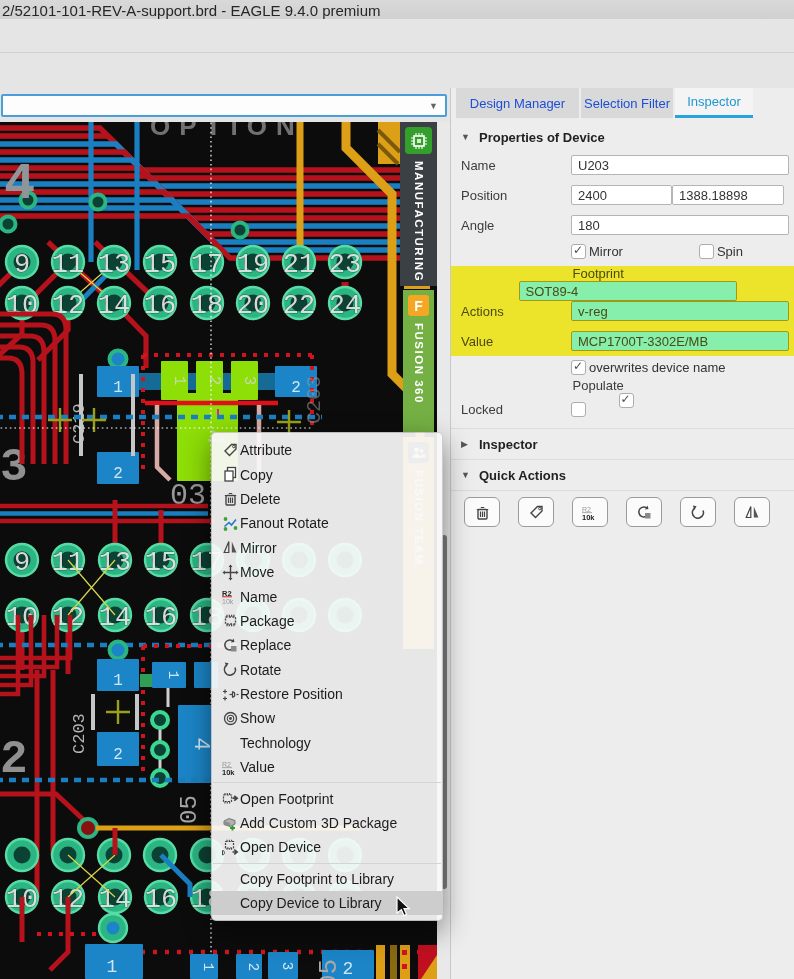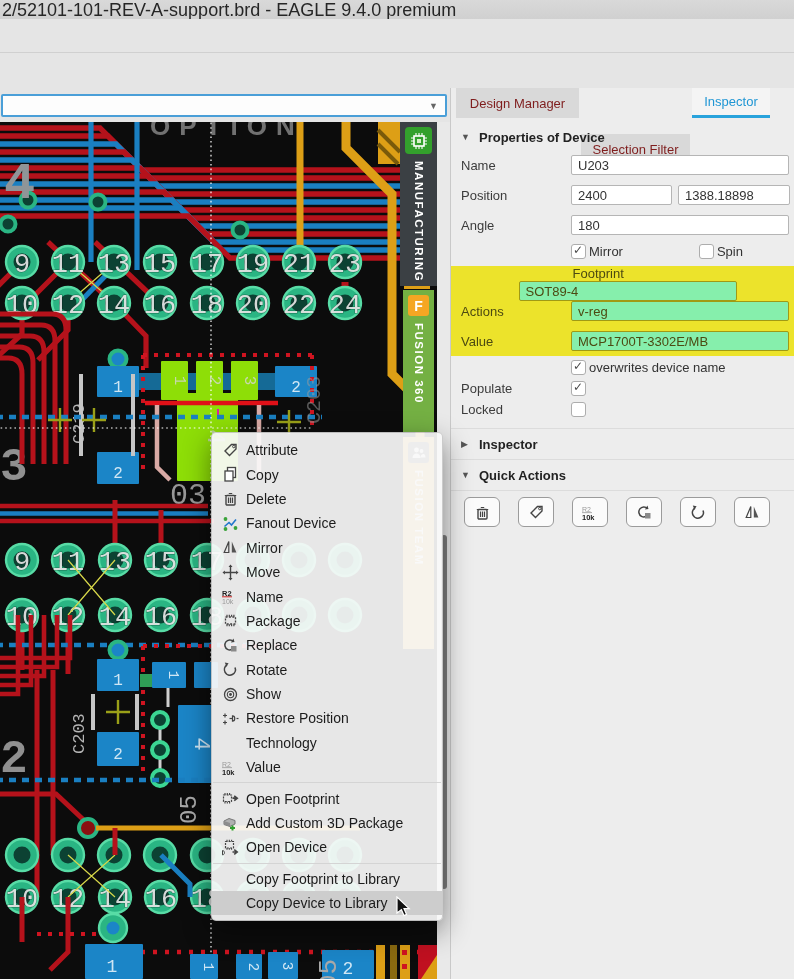--- a/index.html
+++ b/index.html
@@ -2,21 +2,21 @@
 <html><head>
 <meta charset="utf-8">
 <style>
   html,body{margin:0;padding:0;}
   body{width:794px;height:979px;position:relative;overflow:hidden;
        font-family:"Liberation Sans","DejaVu Sans",sans-serif;background:#e5e5e5;}
   .abs{position:absolute;}
 
   
   #titlebar{left:0;top:0;width:794px;height:22px;background:linear-gradient(#d9d9d9,#cfcfcf);
-            border-bottom:1px solid #a6a6a6;font-size:18px;color:#262626;
+            border-bottom:1px solid #a6a6a6;font-size:15px;color:#262626;
             display:flex;align-items:center;padding-left:2px;box-sizing:border-box;}
   #band{left:0;top:19px;width:794px;height:69px;background:#e5e5e5;}
   #band-line{left:0;top:52px;width:794px;height:1px;background:#d0d0d0;}
 
   #combobox{left:1px;top:94px;width:446px;height:23px;background:#fdfdfd;
             border:2px solid #4a9fd8;border-radius:2px;box-sizing:border-box;
             display:flex;align-items:center;justify-content:flex-end;padding-right:7px;}
   #combobox .arrow{font-size:9px;color:#666;}
 
   
@@ -29,21 +29,21 @@
   .ribbon .rtx{writing-mode:vertical-rl;text-orientation:mixed;color:#fff;font-weight:bold;
                font-size:11.5px;letter-spacing:1.5px;margin-top:7px;white-space:nowrap;}
   #ribbon-manufacturing{left:400px;top:0;width:37px;height:164px;background:#3b4044;}
   #ribbon-fusion360{left:403px;top:168px;width:31px;height:142px;background:#74b043;}
   #ribbon-fusionteam{left:403px;top:315px;width:31px;height:212px;background:#e2a23c;}
 
   
   #panel{left:450px;top:88px;width:344px;height:891px;background:#ededed;border-left:1px solid #c9c9c9;box-sizing:border-box;}
   #tabs{display:flex;height:30px;padding-left:5px;}
   .tab{height:30px;display:flex;align-items:center;justify-content:center;
-       font-size:13px;color:#7f1d1d;background:#d9d9d9;margin-right:2px;box-sizing:border-box;}
+       font-size:13px;color:#1d4ed8;background:#d9d9d9;margin-right:2px;box-sizing:border-box;}
   .tab.active{background:#f4f4f4;color:#1f96d4;border-bottom:3px solid #29a3dc;}
   #panel-content{font-size:13px;color:#333;}
   .sect-head{display:flex;align-items:center;height:26px;font-weight:bold;color:#222;padding-left:10px;}
   .sect-head .tri{font-size:9px;color:#555;width:18px;}
   .prow{display:flex;align-items:center;height:30px;padding-left:10px;}
   .prow .plabel{width:110px;color:#3c3c3c;}
   .pinput{height:20px;background:#fff;border:1px solid #b5b5b5;border-radius:2px;
           display:flex;align-items:center;padding:8px 6px;box-sizing:border-box;}
   .prow.hl{background:#ece32b;}
   .prow.hl .plabel{color:#4c4a12;}
@@ -56,21 +56,21 @@
   #quick-actions{display:flex;padding:6px 0 0 13px;gap:18px;}
   .qbtn{width:34px;height:28px;background:#fbfbfb;border:1px solid #9b9b9b;border-radius:6px;
         display:flex;align-items:center;justify-content:center;}
 
   
   #menu{left:211px;top:432px;width:232px;background:rgba(249,249,249,0.93);
         border:1px solid rgba(0,0,0,0.18);border-radius:5px;box-shadow:0 10px 28px rgba(0,0,0,0.45);
         padding:5px 0;box-sizing:border-box;}
   .mi{height:24.4px;display:flex;align-items:center;font-size:14px;color:#1c1c1c;}
   .mi .mic{width:20px;margin-left:8px;display:flex;align-items:center;justify-content:center;flex:none;}
-  .mi .mlab{margin-left:6px;white-space:nowrap;}
+  .mi .mlab{margin-left:0;white-space:nowrap;}
   .mi.hl{background:#cdcdcd;}
   .msep{height:1px;background:#d4d4d4;margin:3px 1px;}
 
   #cursor{left:396px;top:896px;width:16px;height:22px;}
 </style>
 </head>
 <body>
 
 <div id="titlebar" class="abs">
   <span>2/52101-101-REV-A-support.brd - EAGLE 9.4.0 premium</span>
@@ -371,36 +371,36 @@
     </span>
     <span class="rtx">FUSION TEAM</span>
   </div>
 </div>
 <div id="gapstrip" class="abs"></div>
 <div id="scrollthumb" class="abs"></div>
 
 <div id="panel" class="abs">
   <div id="tabs">
       <div class="tab" style="width: 123px;">Design Manager</div>
-      <div class="tab" style="width: 109px; margin-top: 46px;">Selection Filter</div>
+      <div class="tab" style="width: 92px;">Selection Filter</div>
       <div class="tab active" style="width: 78px;">Inspector</div>
     </div>
   <div id="panel-content">
     <div class="sect-head" style="margin-top:6px;">
       <span class="tri">▼</span>
       <span>Properties of Device</span>
     </div>
 
     <div class="prow">
       <span class="plabel">Name</span>
       <span class="pinput" style="width:218px;">U203</span>
     </div>
     <div class="prow">
       <span class="plabel">Position</span>
-      <span class="pinput" style="width:101px;margin-right:6px;">2400</span>
+      <span class="pinput" style="width:101px;">2400</span>
       <span class="pinput" style="width:112px;">1388.18898</span>
     </div>
     <div class="prow">
       <span class="plabel">Angle</span>
       <span class="pinput" style="width:218px;">180</span>
     </div>
     <div class="cbrow">
       <span class="cb checked"></span>
       <span>Mirror</span>
       <span style="width:76px;"></span>
@@ -417,21 +417,21 @@
       <span class="pinput hl" style="width:218px;">v-reg</span>
     </div>
     <div class="prow hl">
       <span class="plabel">Value</span>
       <span class="pinput hl" style="width:218px;">MCP1700T-3302E/MB</span>
     </div>
     <div class="cbrow">
       <span class="cb checked"></span>
       <span>overwrites device name</span>
     </div>
-    <div class="prow" style="height:21px;">
+    <div class="prow" style="height:21px;flex-direction:column;">
       <span class="plabel">Populate</span>
       <span class="cb checked"></span>
     </div>
     <div class="prow" style="height:21px;">
       <span class="plabel">Locked</span>
       <span class="cb"></span>
     </div>
 
     <div class="sect-head sep-top" style="margin-top:8px;height:30px;">
       <span class="tri">▶</span>
@@ -514,21 +514,21 @@
     </div>
     <div class="mi">
       <span class="mic">
         <svg width="17" height="17">
           <path d="M2.5 11.5 L7 7.5 L9.5 10 L14 4.5" stroke="#2277cc" stroke-width="1.6" fill="none"></path>
           <circle cx="3.5" cy="4" r="1.9" fill="#3aa33a"></circle>
           <circle cx="3.5" cy="14" r="1.9" fill="#3aa33a"></circle>
           <circle cx="13.5" cy="13" r="1.9" fill="#3aa33a"></circle>
         </svg>
       </span>
-      <span class="mlab">Fanout Device</span>
+      <span class="mlab">Fanout Rotate</span>
     </div>
     <div class="mi">
       <span class="mic">
         <svg width="17" height="17">
           <path d="M6.8 2.5 L2.2 13.5 H6.8 Z" fill="none" stroke="#444" stroke-width="1.2"></path>
           <path d="M9.8 2.5 L14.4 13.5 H9.8 Z" fill="#555"></path>
         </svg>
       </span>
       <span class="mlab">Mirror</span>
     </div>
@@ -571,44 +571,44 @@
       <span class="mlab">Replace</span>
     </div>
     <div class="mi">
       <span class="mic">
         <svg width="17" height="17">
           <path d="M5 4 A5.5 5.5 0 1 0 13 6.5" fill="none" stroke="#444" stroke-width="1.6"></path>
           <path d="M2.8 1.5 l3.8 .8 -2.2 3.2 Z" fill="#444"></path>
         </svg>
       </span>
       <span class="mlab">Rotate</span>
-    </div>
-    <div class="mi">
-      <span class="mic">
-        <svg width="17" height="17">
-          <circle cx="8.5" cy="8.5" r="6" fill="none" stroke="#444" stroke-width="1.3"></circle>
-          <circle cx="8.5" cy="8.5" r="3.2" fill="none" stroke="#444" stroke-width="1.1"></circle>
-          <circle cx="8.5" cy="8.5" r="1.4" fill="#444"></circle>
-        </svg>
-      </span>
-      <span class="mlab">Show</span>
     </div>
     <div class="mi">
       <span class="mic">
         <svg width="17" height="17">
           <path d="M3 3.5 v4 M1 5.5 h4" stroke="#444" stroke-width="1.2"></path>
           <path d="M3 10.5 v4 M1 12.5 h4" stroke="#444" stroke-width="1.2"></path>
           <path d="M7.5 8.5 h3" stroke="#444" stroke-width="1.2"></path>
           <path d="M10.5 5.8 c3 0 3 5.4 0 5.4 Z" fill="none" stroke="#444" stroke-width="1.2"></path>
           <path d="M14.5 8.5 h2" stroke="#444" stroke-width="1.2"></path>
         </svg>
       </span>
       <span class="mlab">Restore Position</span>
     </div>
     <div class="mi">
+      <span class="mic">
+        <svg width="17" height="17">
+          <circle cx="8.5" cy="8.5" r="6" fill="none" stroke="#444" stroke-width="1.3"></circle>
+          <circle cx="8.5" cy="8.5" r="3.2" fill="none" stroke="#444" stroke-width="1.1"></circle>
+          <circle cx="8.5" cy="8.5" r="1.4" fill="#444"></circle>
+        </svg>
+      </span>
+      <span class="mlab">Show</span>
+    </div>
+    <div class="mi">
       <span class="mic"></span>
       <span class="mlab">Technology</span>
     </div>
     <div class="mi">
       <span class="mic">
         <svg width="18" height="17">
           <text x="1" y="7.5" font-size="7" fill="#999" font-family="Liberation Sans,sans-serif">R2</text>
           <rect x="1" y="8.3" width="10" height="0.8" fill="#999"></rect>
           <text x="1" y="16" font-size="7.5" font-weight="bold" fill="#222" font-family="Liberation Sans,sans-serif">10k</text>
         </svg>

